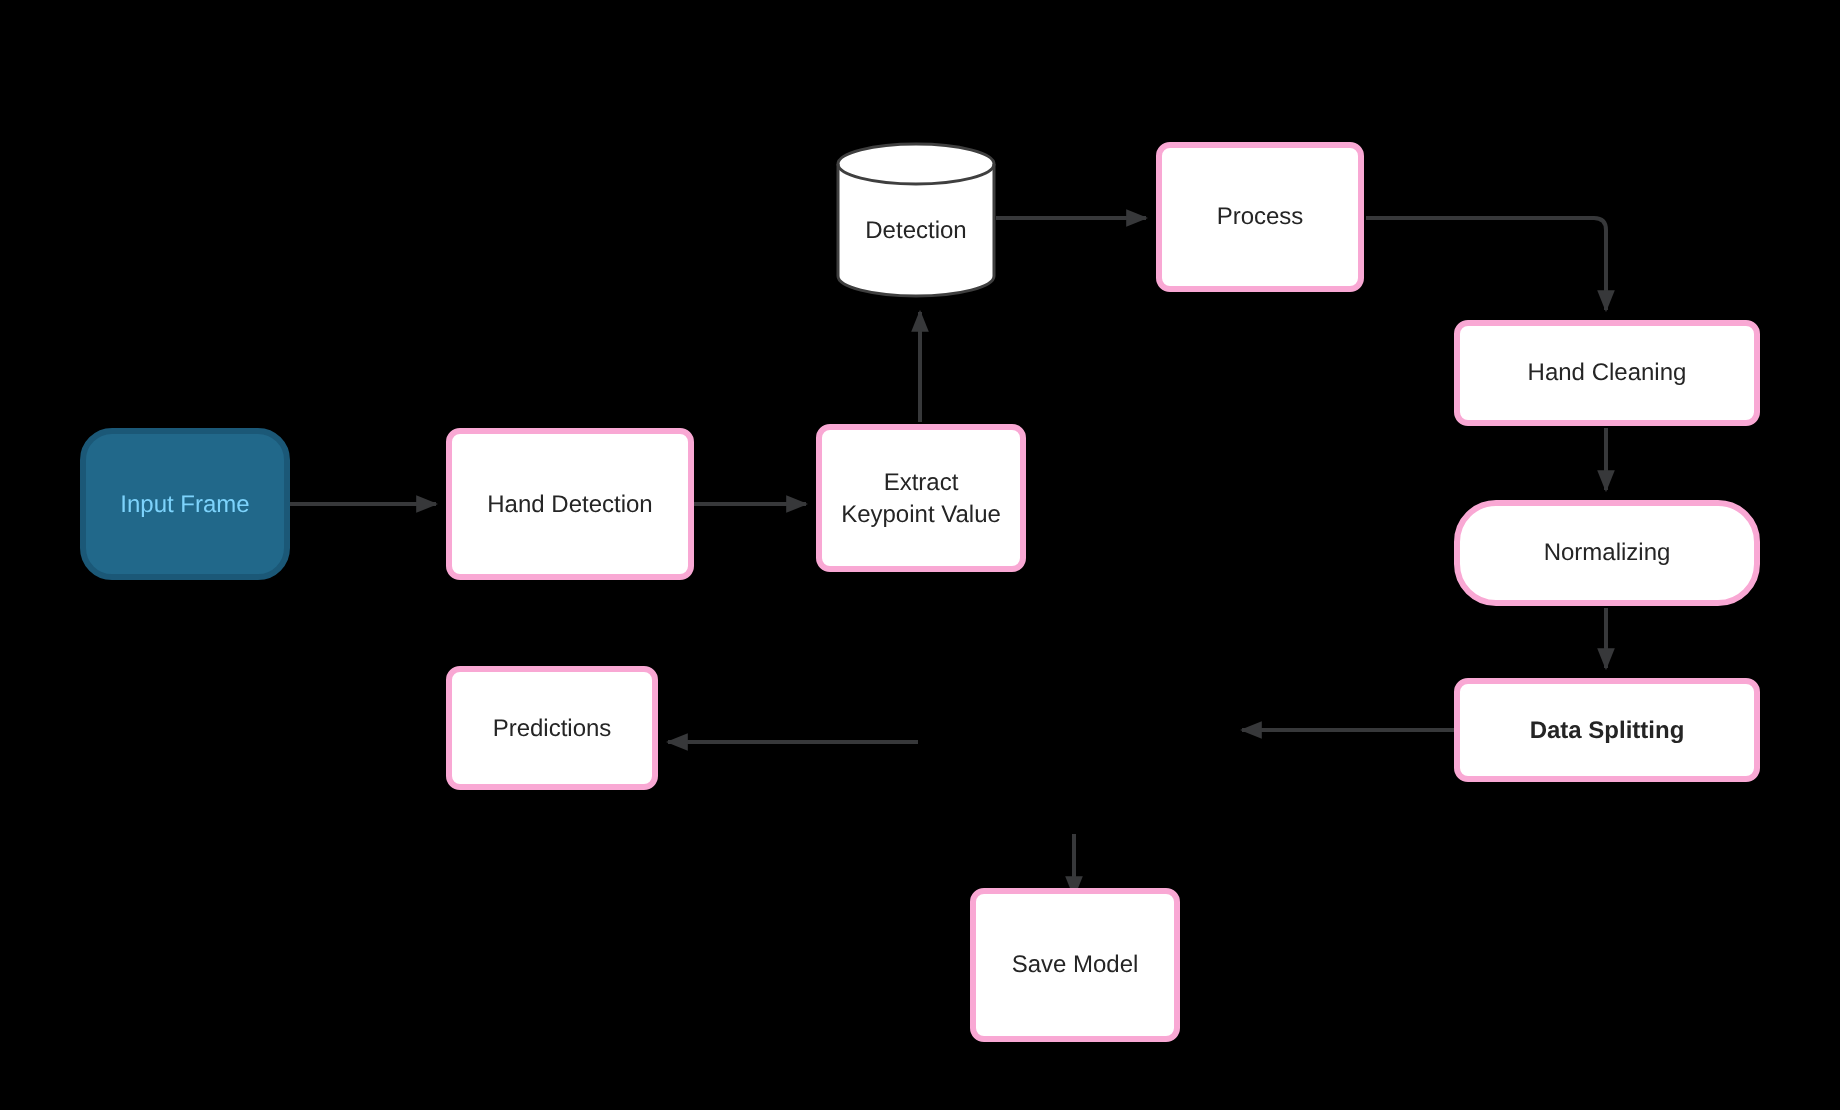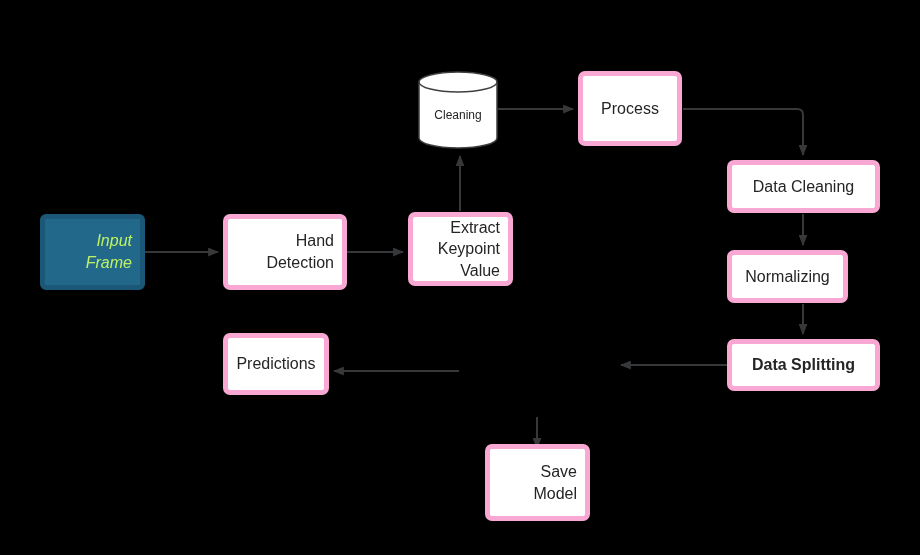--- a/index.html
+++ b/index.html
@@ -19,37 +19,36 @@
     position: absolute;
     left: 0;
     top: 0;
     width: 920px;
     height: 555px;
   }
   .node {
     position: absolute;
     box-sizing: border-box;
     background: #ffffff;
-    border: 5px solid #f9a8d4;
+    border: 3px solid #f9a8d4;
     border-radius: 7px;
     display: flex;
     align-items: center;
     justify-content: center;
-    text-align: right;
-    font-size: 16px;
+    text-align: center;
+    font-size: 12px;
     line-height: 1.35;
     color: #252525;
     padding: 0 8px;
   }
   .node.accent {
     background: #21688A;
     border-color: #1b5877;
-    color: #bef264;
-    border-radius: 6px;
-    font-style: italic;
+    color: #7dd3fc;
+    border-radius: 16px;
   }
   .cyl-label {
     position: absolute;
     display: flex;
     align-items: center;
     justify-content: center;
     text-align: center;
     font-size: 12px;
     color: #252525;
   }
@@ -89,32 +88,32 @@
 
   <div class="node" style="left:223px; top:214px; width:124px; height:76px;">
     <span>Hand Detection</span>
   </div>
 
   <div class="node" style="left:408px; top:212px; width:105px; height:74px;">
     <span>Extract Keypoint Value</span>
   </div>
 
   <div class="cyl-label" style="left:419px; top:100px; width:78px; height:30px;">
-    <span>Cleaning</span>
+    <span>Detection</span>
   </div>
 
   <div class="node" style="left:578px; top:71px; width:104px; height:75px;">
     <span>Process</span>
   </div>
 
   <div class="node" style="left:727px; top:160px; width:153px; height:53px;">
-    <span>Data Cleaning</span>
+    <span>Hand Cleaning</span>
   </div>
 
-  <div class="node" style="left:727px; top:250px; width:121px; height:53px;">
+  <div class="node" style="left:727px; top:250px; width:153px; height:53px;border-radius:21px;">
     <span>Normalizing</span>
   </div>
 
   <div class="node" style="left:727px; top:339px; width:153px; height:52px;font-weight:bold;">
     <span>Data Splitting</span>
   </div>
 
 
   <div class="node" style="left:223px; top:333px; width:106px; height:62px;">
     <span>Predictions</span>

